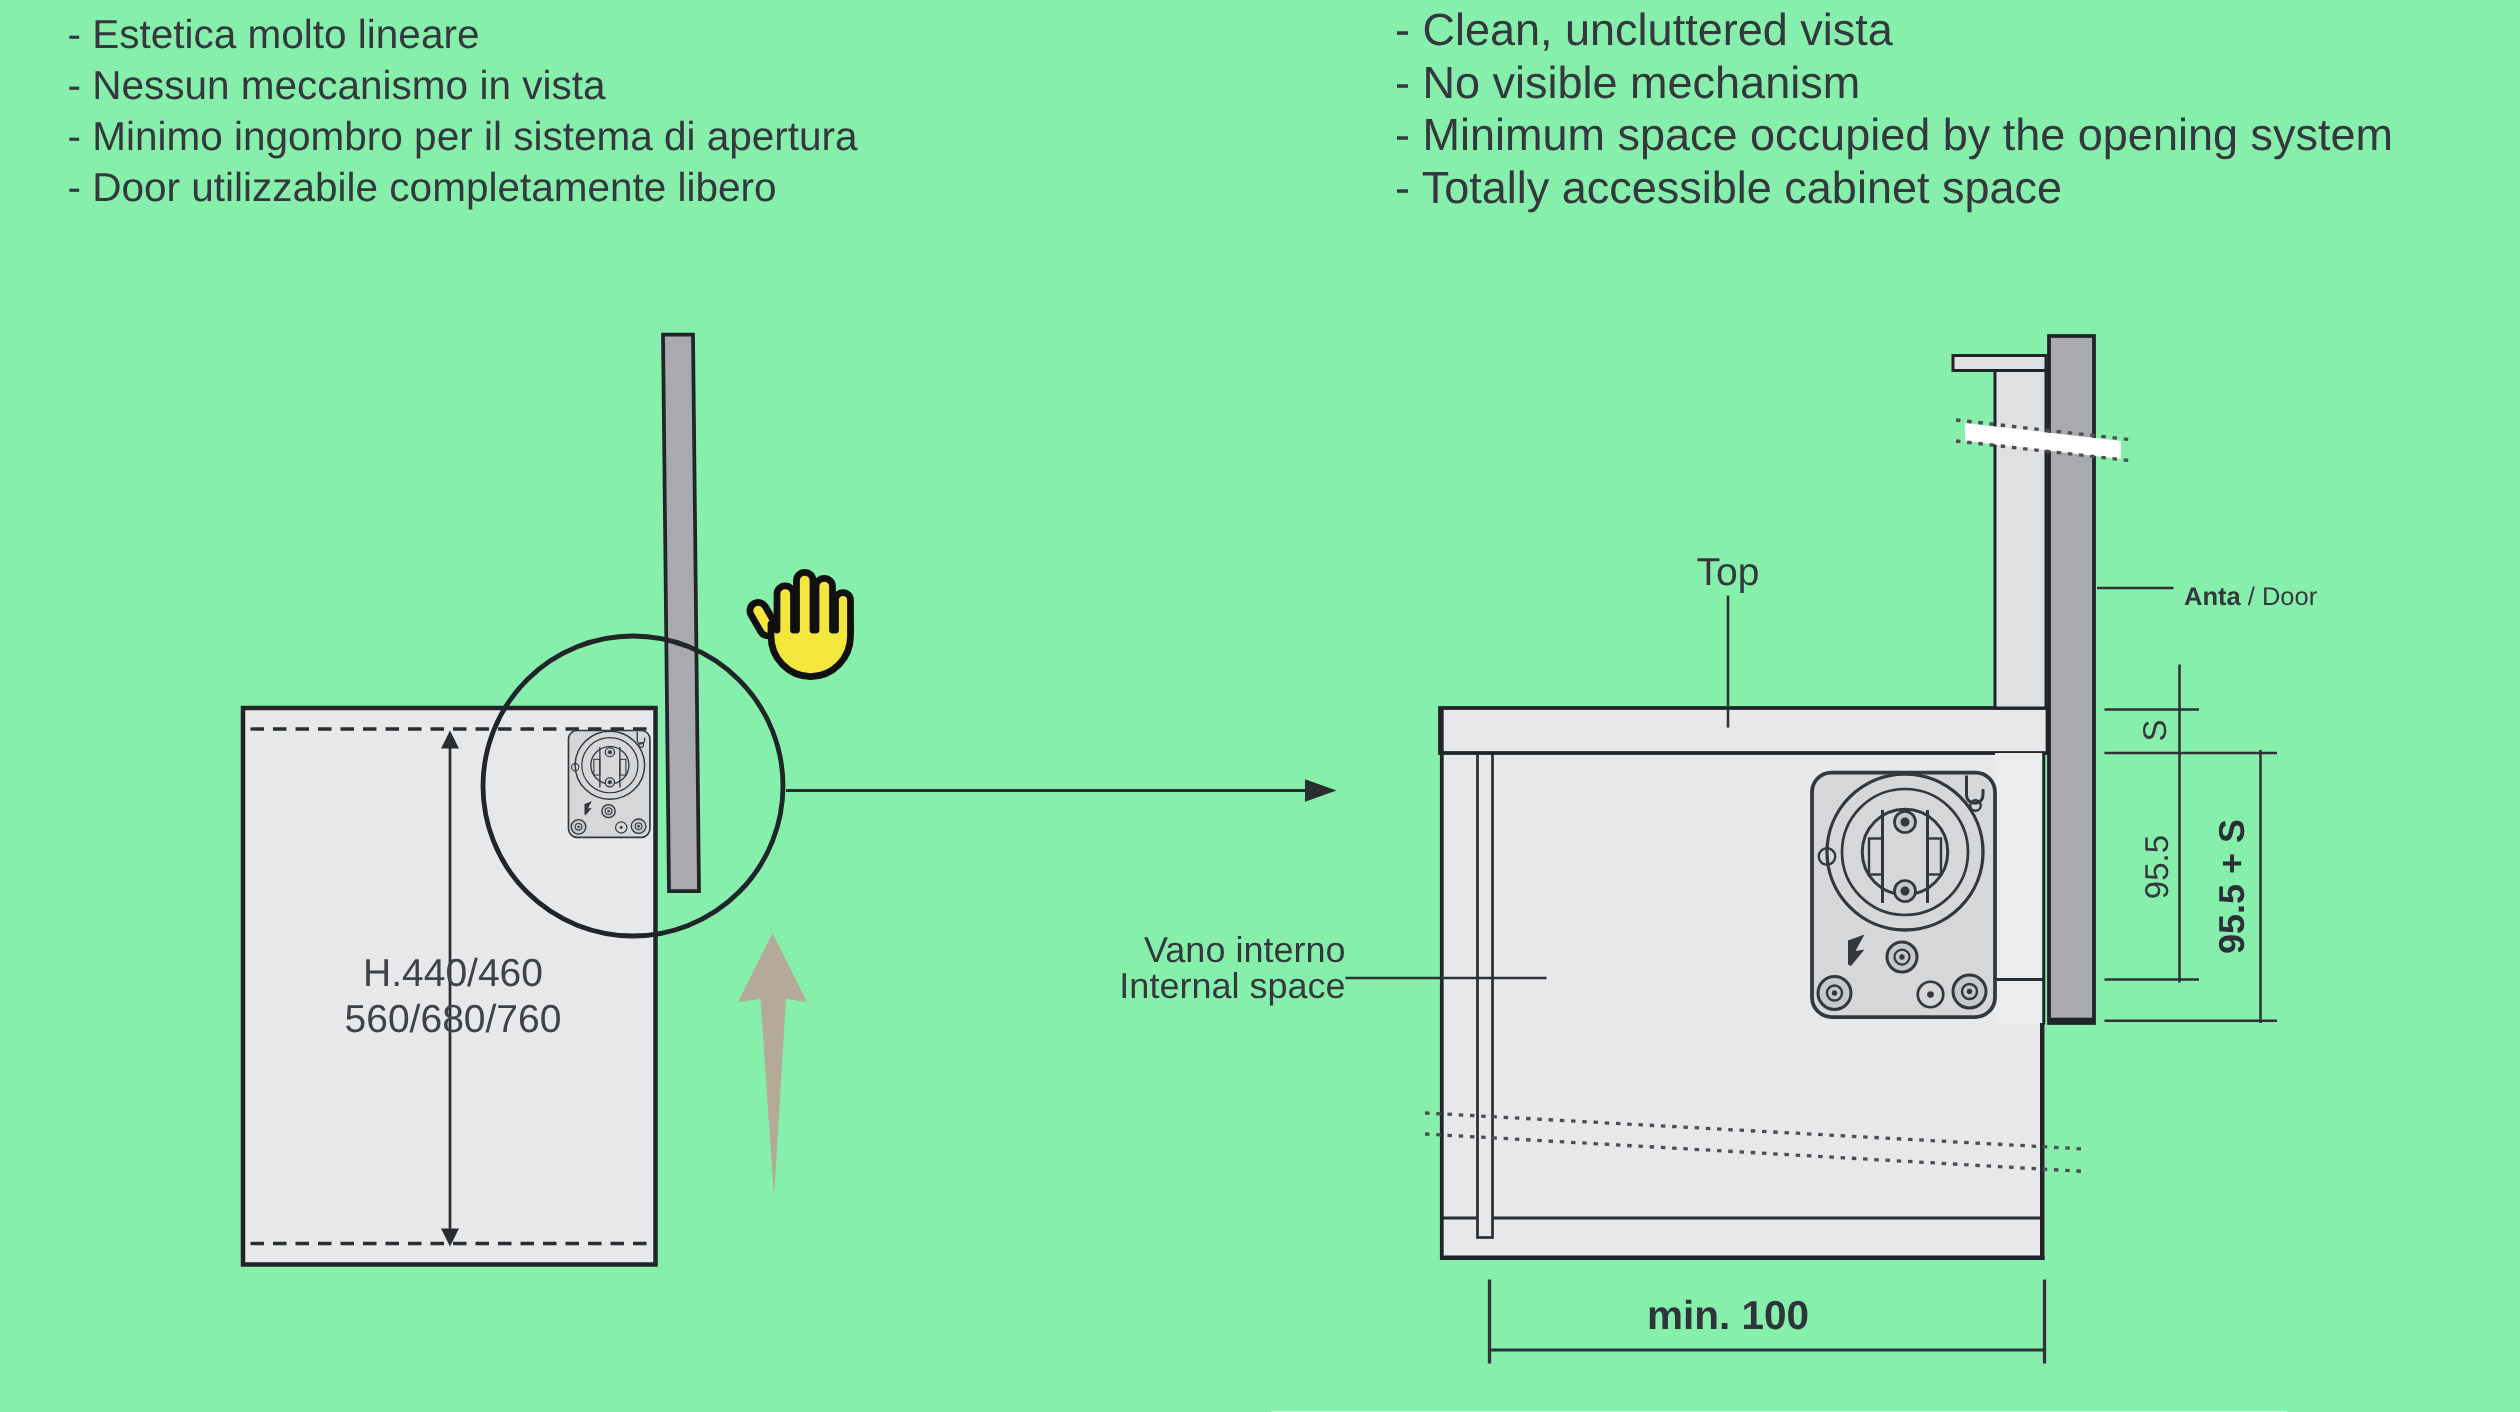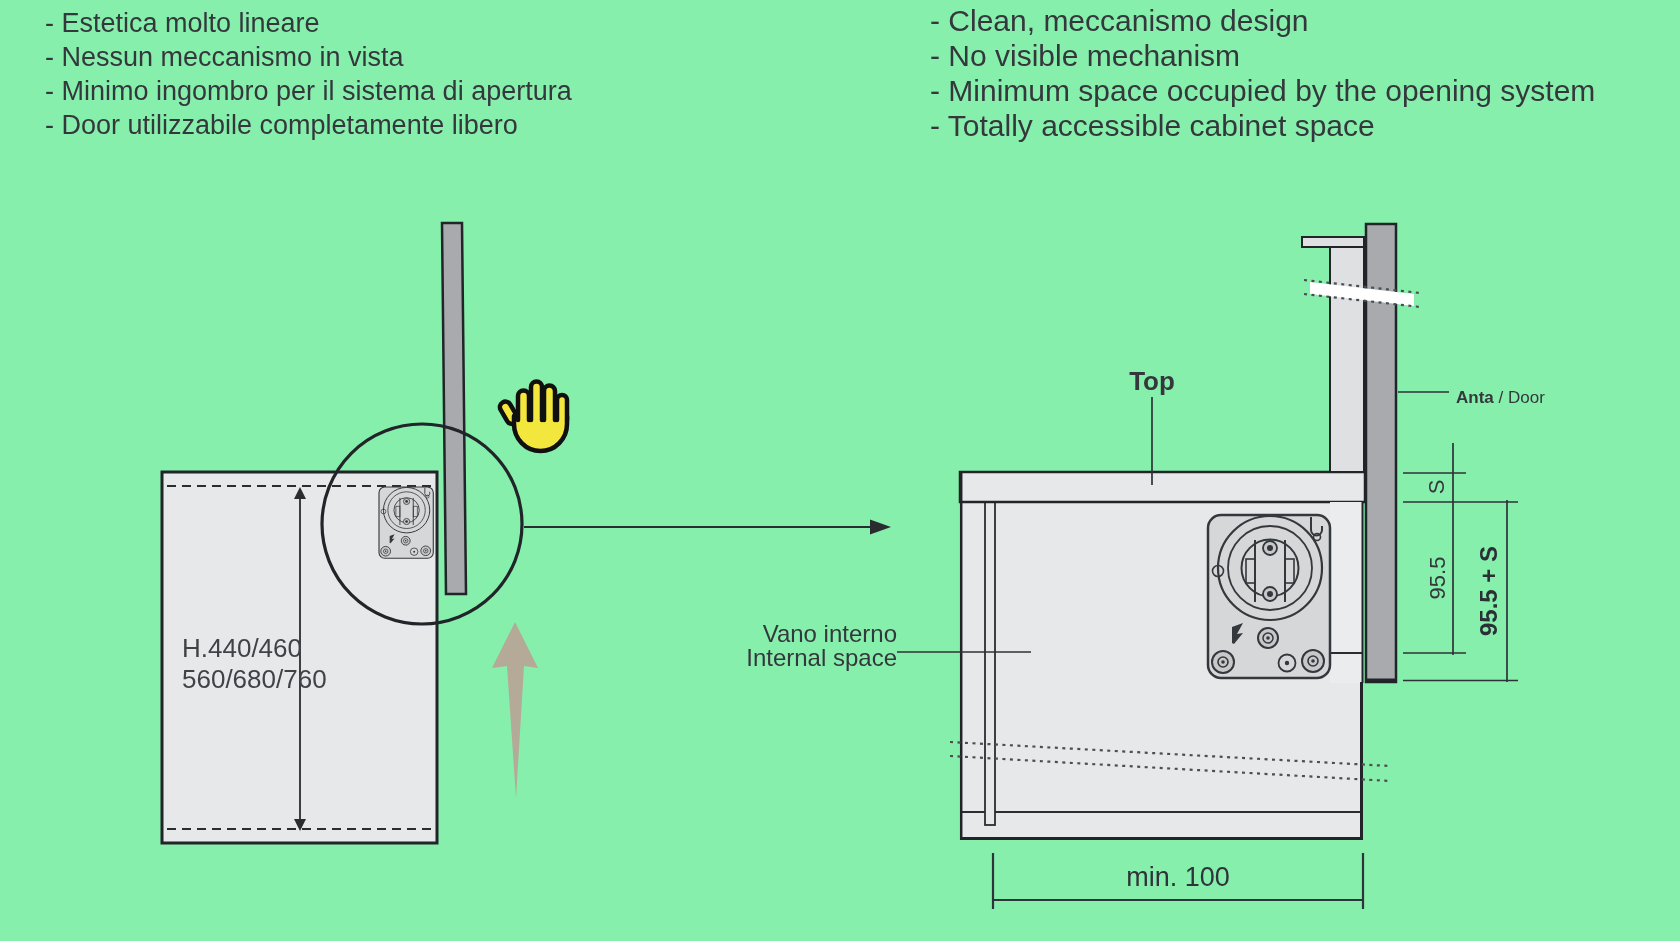--- a/index.html
+++ b/index.html
@@ -5,27 +5,27 @@
   html,body{margin:0;padding:0;background:#ffffff;}
   .canvas{
     position:relative;width:1680px;height:941px;background:#86efac;
     font-family:"Liberation Sans", sans-serif;color:#3a3e42;overflow:hidden;
   }
   .art{position:absolute;left:0;top:0;}
   .feature-list{position:absolute;white-space:nowrap;color:#34383c;}
   .feature-list.it{left:45px;top:6px;font-size:27px;line-height:34px;}
   .feature-list.en{left:930px;top:3px;font-size:30px;line-height:35px;}
   .lbl{position:absolute;white-space:nowrap;}
-  .lbl-top{left:1112px;top:366px;width:80px;text-align:center;font-size:26px;font-weight:bold;color:#34383c;}
+  .lbl-top{left:1112px;top:366px;width:80px;text-align:center;font-size:26px;font-weight:normal;color:#34383c;}
   .lbl-anta{left:1456px;top:388px;font-size:17px;color:#34383c;}
   .lbl-anta .b{font-weight:bold;}
   .lbl-vano{left:690px;top:622px;width:207px;text-align:right;font-size:24px;line-height:24px;color:#34383c;}
   .lbl-vano .b{font-weight:normal;}
-  .lbl-hdim{left:182px;top:633px;width:240px;text-align:left;font-size:26px;line-height:31px;color:#3f4347;}
-  .lbl-min100{left:1098px;top:862px;width:160px;text-align:center;font-size:27px;font-weight:normal;color:#2f343a;}
+  .lbl-hdim{left:182px;top:633px;width:240px;text-align:center;font-size:26px;line-height:31px;color:#3f4347;}
+  .lbl-min100{left:1098px;top:862px;width:160px;text-align:left;font-size:27px;font-weight:bold;color:#2f343a;}
   .rot{position:absolute;text-align:center;transform:rotate(-90deg);transform-origin:center;color:#34383c;}
   .rot-s{left:1417px;top:473px;width:40px;height:28px;line-height:28px;font-size:22px;}
   .rot-955{left:1398px;top:564px;width:80px;height:28px;line-height:28px;font-size:22px;}
   .rot-955s{left:1424px;top:577px;width:130px;height:28px;line-height:28px;font-size:24px;font-weight:bold;color:#2b3037;}
 </style>
 </head>
 <body>
 
 <div class="canvas">
 
@@ -147,21 +147,21 @@
     </g>
   </svg>
 
   <div class="feature-list it">
     <div>- Estetica molto lineare</div>
     <div>- Nessun meccanismo in vista</div>
     <div>- Minimo ingombro per il sistema di apertura</div>
     <div>- Door utilizzabile completamente libero</div>
   </div>
   <div class="feature-list en">
-    <div>- Clean, meccanismo design</div>
+    <div>- Clean, uncluttered vista</div>
     <div>- No visible mechanism</div>
     <div>- Minimum space occupied by the opening system</div>
     <div>- Totally accessible cabinet space</div>
   </div>
 
   <div class="lbl lbl-hdim">
     <div>H.440/460</div>
     <div>560/680/760</div>
   </div>
 

